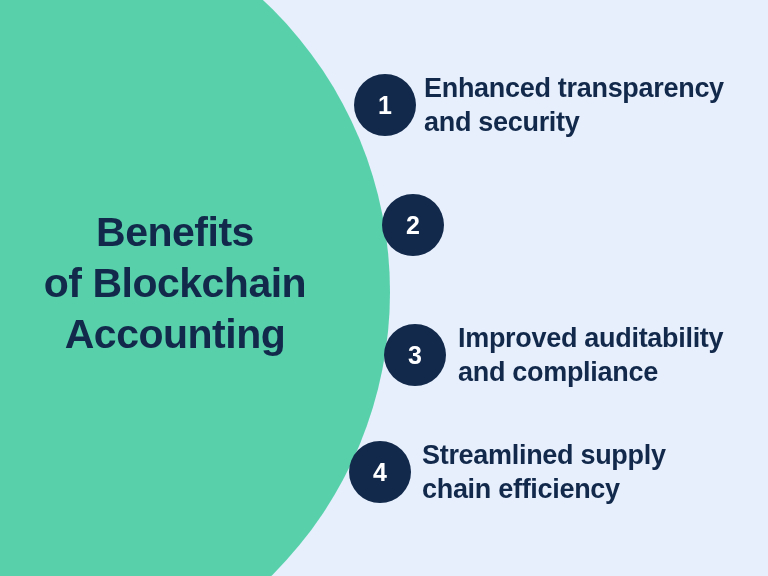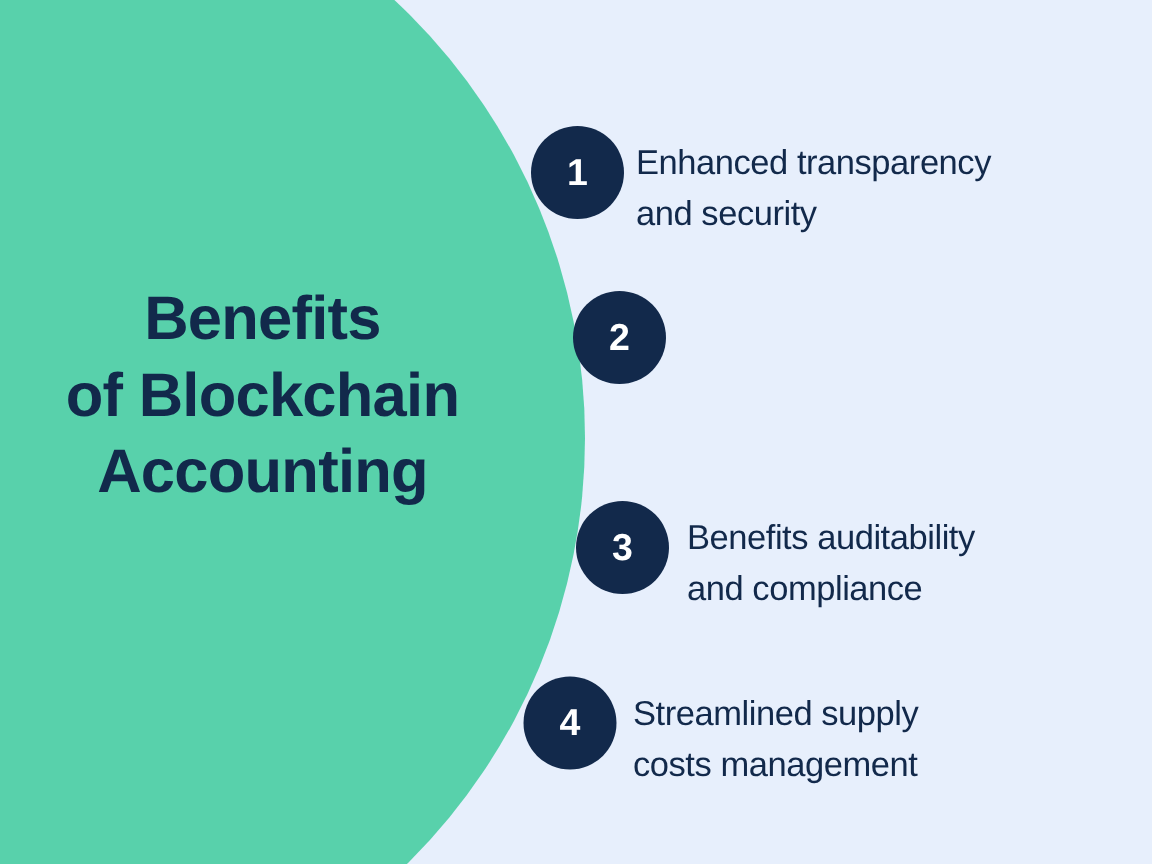--- a/index.html
+++ b/index.html
@@ -19,21 +19,21 @@
     left: -408px;
     top: -107px;
     width: 798px;
     height: 798px;
     border-radius: 50%;
     background: #58d1ab;
   }
   .title {
     position: absolute;
     left: 0;
-    top: 187px;
+    top: 207px;
     width: 350px;
     text-align: center;
     font-size: 41px;
     font-weight: bold;
     line-height: 51px;
     letter-spacing: -0.5px;
     color: #12294b;
     white-space: pre-line;
   }
   .item {
@@ -48,27 +48,26 @@
     border-radius: 50%;
     background: #12294b;
     color: #ffffff;
     font-size: 25px;
     font-weight: bold;
     display: flex;
     align-items: center;
     justify-content: center;
   }
   .item-label {
-    font-size: 23px;
-    font-weight: normal;
+    font-size: 27px;
+    font-weight: bold;
     line-height: 34px;
     letter-spacing: -0.3px;
     color: #12294b;
     white-space: pre-line;
-    margin-top: 20px;
   }
   
   .item-1 { left: 354px; top: 71px; }
   .item-1 .item-label { margin-left: 8px; }
   .item-2 { left: 382px; top: 194px; }
   .item-2 .item-label { margin-left: 15px; }
   .item-3 { left: 384px; top: 321px; }
   .item-3 .item-label { margin-left: 12px; }
   .item-4 { left: 349px; top: 438px; }
   .item-4 .item-label { margin-left: 11px; }
@@ -87,21 +86,21 @@
   <div class="item-label">Enhanced transparency
 and security</div>
 </div>
 
 <div class="item item-2">
   <div class="num-badge">2</div>
 </div>
 
 <div class="item item-3">
   <div class="num-badge">3</div>
-  <div class="item-label">Benefits auditability
+  <div class="item-label">Improved auditability
 and compliance</div>
 </div>
 
 <div class="item item-4">
   <div class="num-badge">4</div>
   <div class="item-label">Streamlined supply
-costs management</div>
+chain efficiency</div>
 </div>
 
 </body></html>

